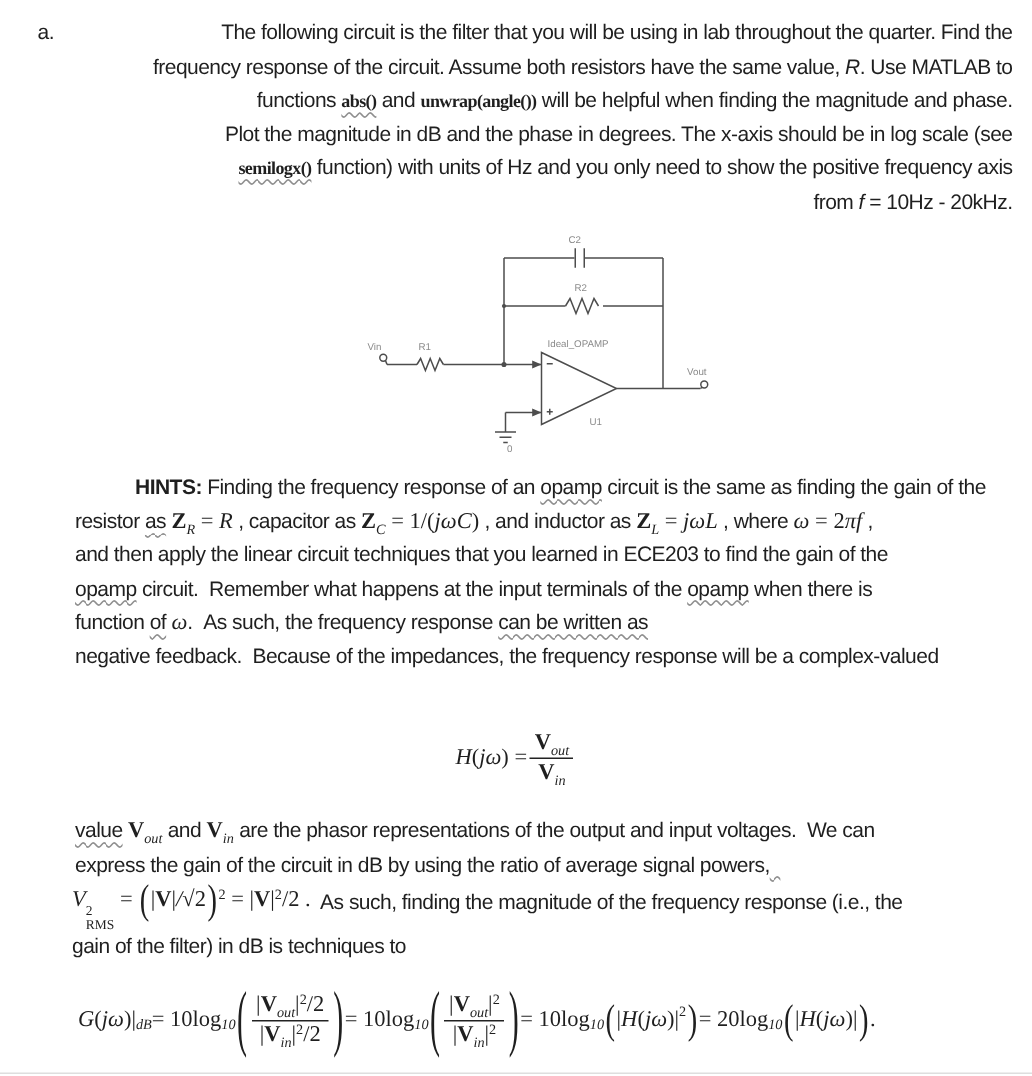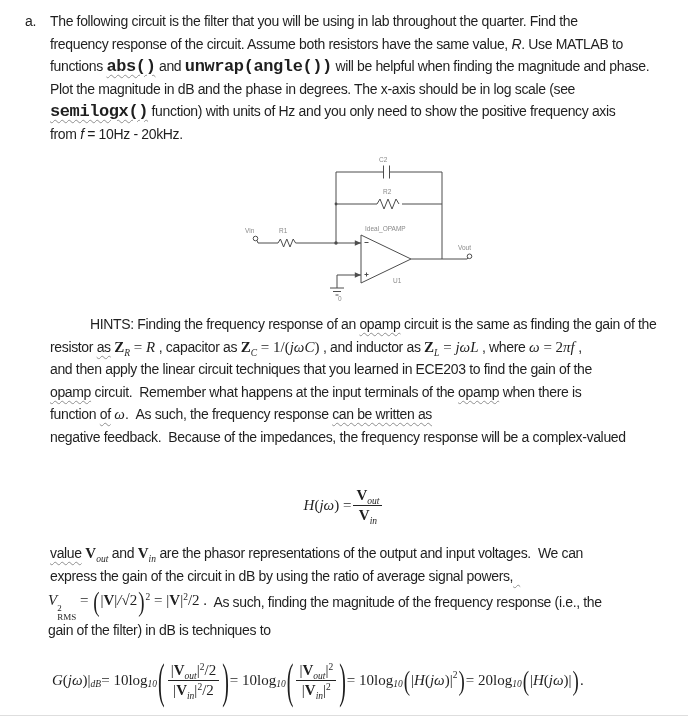--- a/index.html
+++ b/index.html
@@ -1,29 +1,29 @@
 <!DOCTYPE html>
 <html><head>
 <meta charset="utf-8">
 <style>
   html,body{margin:0;padding:0;background:#ffffff;}
   .page{position:relative;width:688px;height:717px;background:#ffffff;overflow:hidden;
         font-family:"Liberation Sans",sans-serif;font-size:14px;letter-spacing:-0.35px;color:#1f1f1f;}
   .marker{position:absolute;left:25px;top:10px;height:22.5px;line-height:22.5px;}
   .para{position:absolute;}
-  #para-a{left:50px;top:10px;width:625px;}
+  #para-a{left:50px;top:10px;width:625px;text-align:right;}
   #para-hints{left:50px;top:313px;width:630px;}
   #para-where{left:50px;top:542px;width:630px;}
   #para-vrms{left:48px;top:585px;width:632px;}
   #para-vrms .tline{height:30px;line-height:30px;}
   .tline{height:22.5px;line-height:22.5px;white-space:pre;}
   .seg{}
   .it{font-style:italic;}
-  .b{font-weight:400;padding-left:40px;}
-  .m{font-family:Liberation Mono, monospace;font-weight:700;font-size:17px;letter-spacing:-0.4px;}
+  .b{font-weight:700;padding-left:40px;}
+  .m{font-family:Liberation Serif, serif;font-weight:700;font-size:12px;letter-spacing:-0.4px;}
   .sq{text-decoration:underline;text-decoration-style:wavy;text-decoration-color:#8f8f8f;
       text-decoration-thickness:1px;text-underline-offset:3px;}
   .sr{font-family:"Liberation Serif",serif;font-size:15px;letter-spacing:0;}
   .sri{font-style:italic;}
   .srb{font-weight:700;}
   .sub,.msub{font-family:"Liberation Serif",serif;font-style:italic;font-size:9.5px;
       position:relative;top:4px;letter-spacing:0;}
   .msup{font-family:"Liberation Serif",serif;font-size:9.5px;position:relative;top:-5px;letter-spacing:0;}
   .supsub{display:inline-flex;flex-direction:column;align-items:flex-start;
       font-family:"Liberation Serif",serif;font-size:9px;line-height:8.5px;vertical-align:-6px;letter-spacing:0;}

